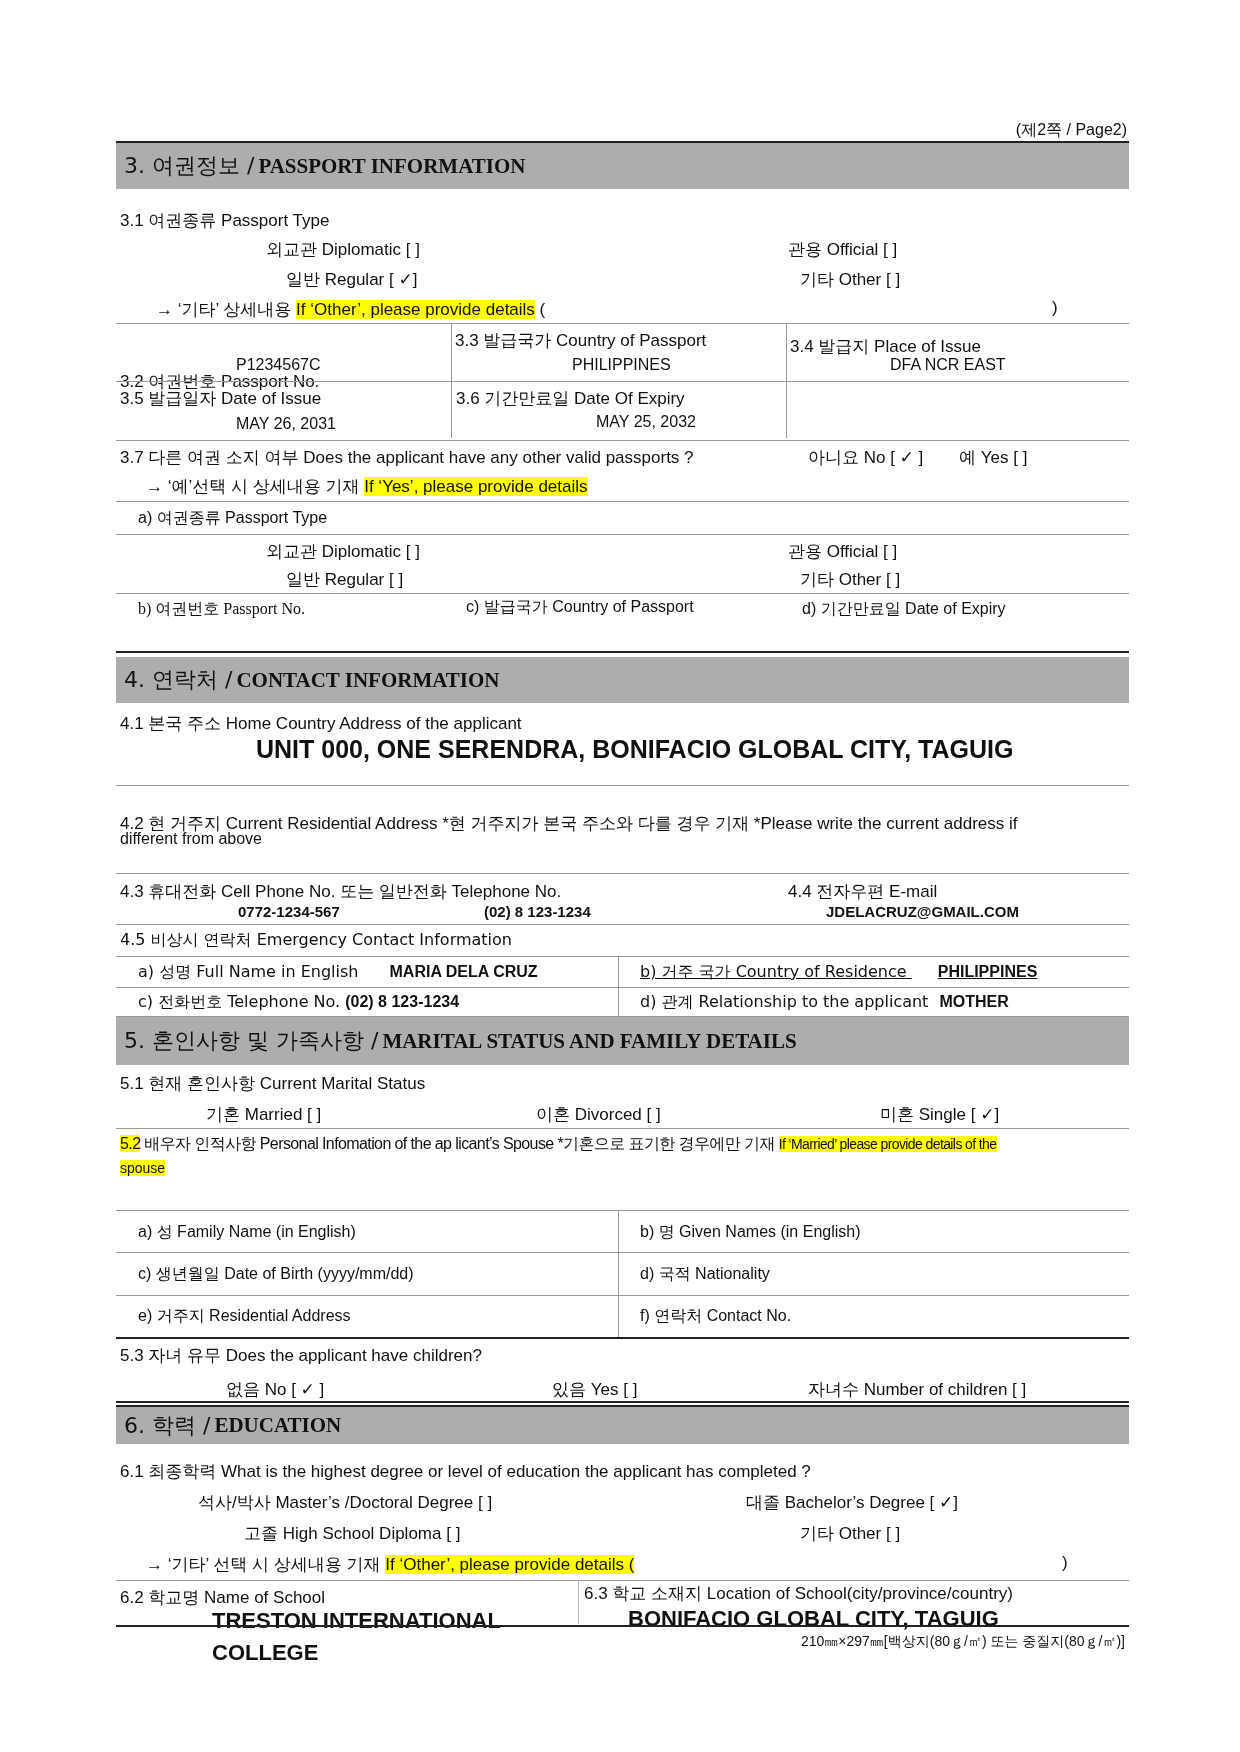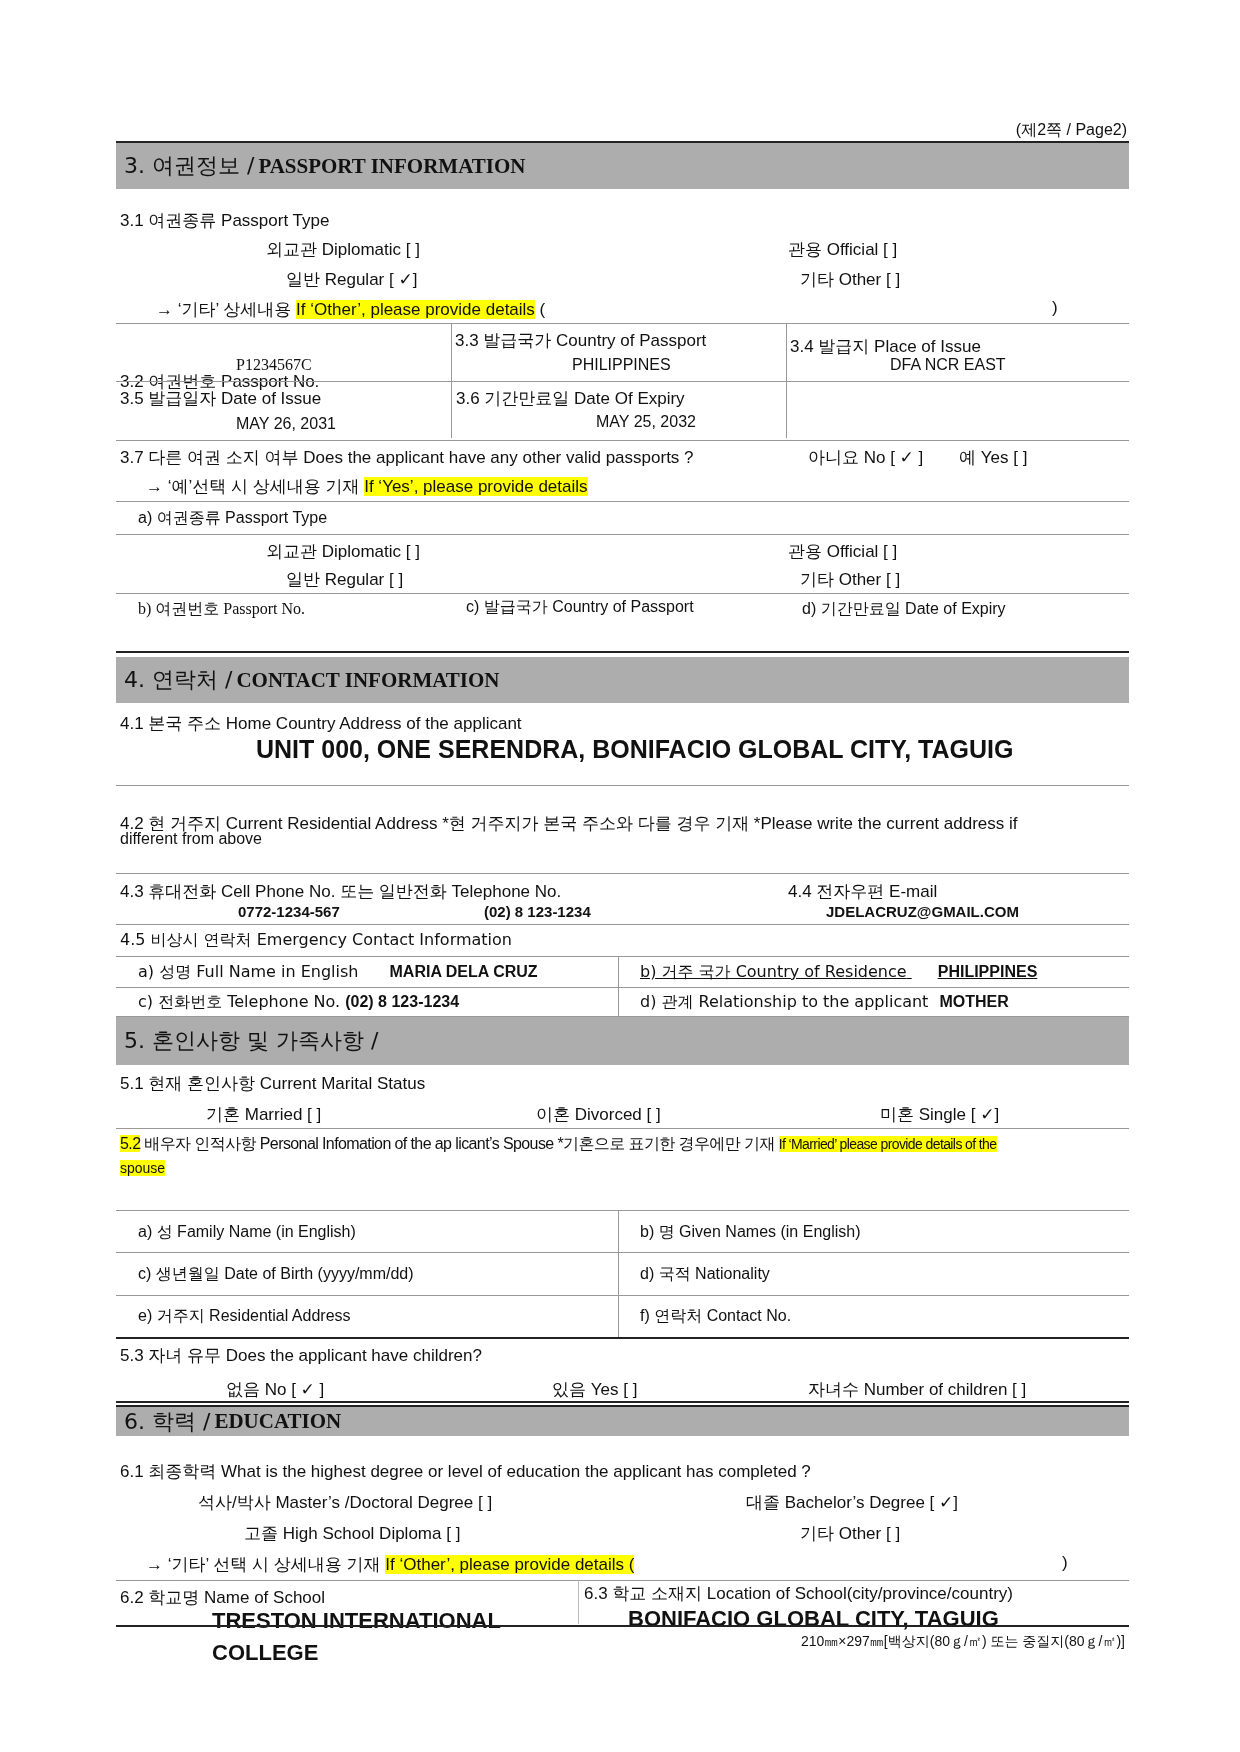--- a/index.html
+++ b/index.html
@@ -43,21 +43,21 @@
     <span class="hl">If ‘Other’, please provide details</span>
     <span>(</span>
   </div>
   <div class="abs lbl cond" style="left:936px; top:298px;">)</div>
 
   <div class="hline" style="top:323px;"></div>
   <div class="vline" style="left:335px; top:323px; height:115px;"></div>
   <div class="vline" style="left:670px; top:323px; height:115px;"></div>
 
   <div class="abs lbl cond" style="left:4px; top:329px;margin-top:41px;">3.2 여권번호 Passport No.</div>
-  <div class="abs t16 cond" style="left:120px; top:356px;font-family:Liberation Serif, serif;">P1234567C</div>
+  <div class="abs t16 cond" style="left:120px; top:356px;">P1234567C</div>
   <div class="abs lbl cond" style="left:339px; top:329px;">3.3 발급국가 Country of Passport</div>
   <div class="abs t16 cond" style="left:456px; top:356px;">PHILIPPINES</div>
   <div class="abs lbl cond" style="left:674px; top:329px;margin-top:6px;">3.4 발급지 Place of Issue</div>
   <div class="abs t16 cond" style="left:774px; top:356px;">DFA NCR EAST</div>
 
   <div class="hline" style="top:381px;"></div>
 
   <div class="abs lbl cond" style="left:4px; top:387px;">3.5 발급일자 Date of Issue</div>
   <div class="abs t16 cond" style="left:120px; top:415px;">MAY 26, 2031</div>
   <div class="abs lbl cond" style="left:340px; top:387px;">3.6 기간만료일 Date Of Expiry</div>
@@ -127,20 +127,21 @@
     <span>c) 전화번호 Telephone No.</span>
     <span class="bold-val">(02) 8 123-1234</span>
   </div>
   <div class="abs" style="left:524px; top:992px; font-size:16px;">
     <span>d) 관계 Relationship to the applicant</span>
     <span class="bold-val" style="margin-left:6px;">MOTHER</span>
   </div>
 
   <div class="sect" style="top:1016px; height:49px; border-top:1.5px solid #999;">
     <span>5. 혼인사항 및 가족사항 /</span>
+    <span class="en">MARITAL STATUS AND FAMILY DETAILS</span>
   </div>
 
   <div class="abs lbl cond" style="left:4px; top:1072px;">5.1 현재 혼인사항 Current Marital Status</div>
   <div class="abs lbl cond" style="left:90px; top:1103px;">기혼 Married [    ]</div>
   <div class="abs lbl cond" style="left:420px; top:1103px;">이혼 Divorced [    ]</div>
   <div class="abs lbl cond" style="left:764px; top:1103px;">미혼 Single [ ✓]</div>
 
   <div class="hline" style="top:1128px;"></div>
   <div class="abs t16 cond narrow" style="left:4px; top:1134px;">
     <span class="hl">5.2</span><span> 배우자 인적사항 Personal Infomation of the ap licant’s Spouse *기혼으로 표기한 경우에만 기재 </span><span class="hl" style="font-size:14px;">If ‘Married’ please provide details of the</span>
@@ -160,21 +161,21 @@
   <div class="abs t16 cond" style="left:22px; top:1306px;">e) 거주지 Residential Address</div>
   <div class="abs t16 cond" style="left:524px; top:1306px;">f) 연락처 Contact No.</div>
   <div class="hline dark" style="top:1337px;"></div>
 
   <div class="abs lbl cond" style="left:4px; top:1344px;">5.3 자녀 유무 Does the applicant have children?</div>
   <div class="abs lbl cond" style="left:110px; top:1378px;">없음 No [ ✓ ]</div>
   <div class="abs lbl cond" style="left:436px; top:1378px;">있음 Yes [    ]</div>
   <div class="abs lbl cond" style="left:692px; top:1378px;">자녀수 Number of children [    ]</div>
 
   <div class="hline dark" style="top:1401px;"></div>
-  <div class="sect" style="top:1405px; height:31px; border-top:2px solid #222;">
+  <div class="sect" style="top:1405px; height:39px; border-top:2px solid #222;">
     <span>6. 학력 /</span>
     <span class="en">EDUCATION</span>
   </div>
 
   <div class="abs lbl cond" style="left:4px; top:1460px;">6.1 최종학력 What is the highest degree or level of education the applicant has completed ?</div>
   <div class="abs lbl cond" style="left:82px; top:1491px;">석사/박사 Master’s /Doctoral Degree [    ]</div>
   <div class="abs lbl cond" style="left:630px; top:1491px;">대졸 Bachelor’s Degree  [ ✓]</div>
   <div class="abs lbl cond" style="left:128px; top:1522px;">고졸 High School Diploma [    ]</div>
   <div class="abs lbl cond" style="left:684px; top:1522px;">기타 Other [    ]</div>
   <div class="abs lbl cond" style="left:30px; top:1553px;">

